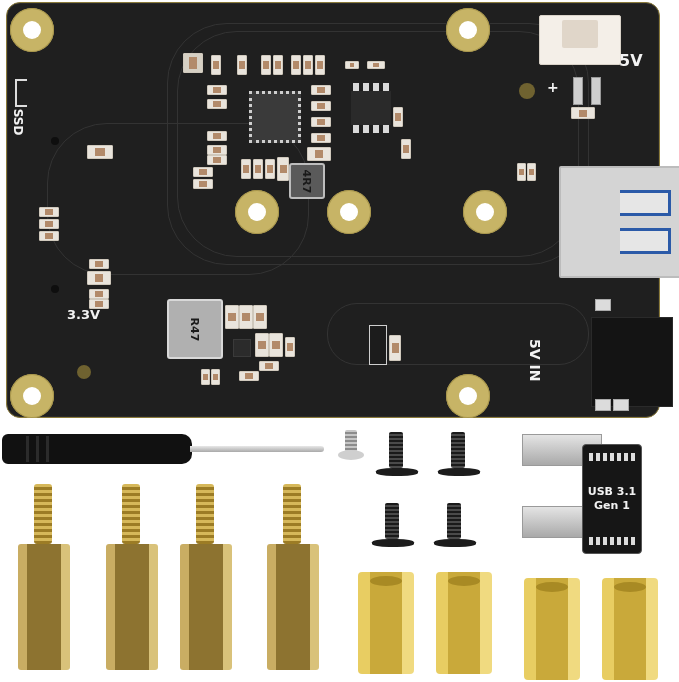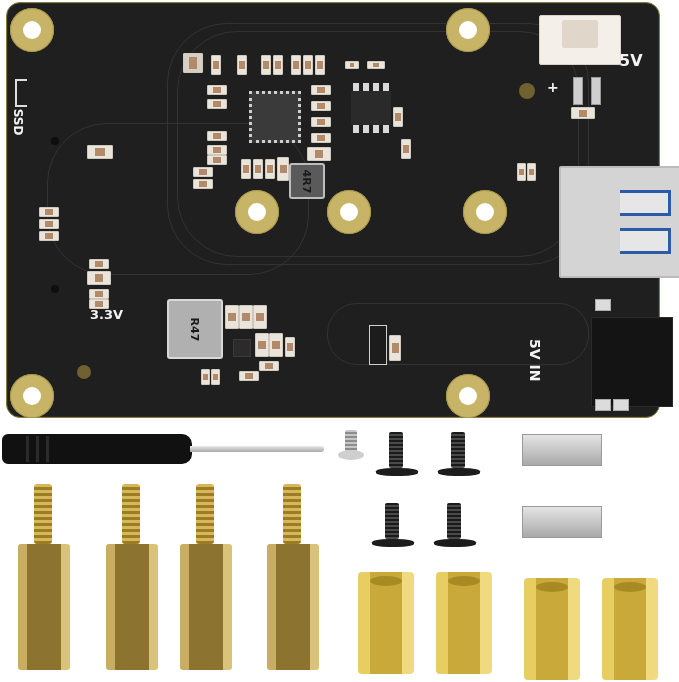--- a/index.html
+++ b/index.html
@@ -134,21 +134,21 @@
   <div class="abs smd" style="left:360px;top:58px;width:16px;height:6px;"></div>
   <div class="abs smd v" style="left:394px;top:136px;width:8px;height:18px;"></div>
   <div class="abs smd v" style="left:386px;top:104px;width:8px;height:18px;"></div>
   <div class="abs smd v" style="left:510px;top:160px;width:7px;height:16px;"></div>
   <div class="abs smd v" style="left:520px;top:160px;width:7px;height:16px;"></div>
 
   <div class="abs smd" style="left:82px;top:256px;width:18px;height:8px;"></div>
   <div class="abs smd" style="left:80px;top:268px;width:22px;height:12px;"></div>
   <div class="abs smd" style="left:82px;top:286px;width:18px;height:8px;"></div>
   <div class="abs smd" style="left:82px;top:296px;width:18px;height:8px;"></div>
-  <div class="abs silk" style="left:83px;top:304px;font-size:13px;">3.3V</div>
+  <div class="abs silk" style="left:60px;top:304px;font-size:13px;">3.3V</div>
   <div class="abs" style="left:70px;top:362px;width:14px;height:14px;border-radius:50%;background:#6f6230;"></div>
   <div class="abs via" style="left:44px;top:282px;width:8px;height:8px;"></div>
   <div class="abs via" style="left:44px;top:134px;width:8px;height:8px;"></div>
 
   <div class="abs smd v" style="left:218px;top:302px;width:12px;height:22px;"></div>
   <div class="abs smd v" style="left:232px;top:302px;width:12px;height:22px;"></div>
   <div class="abs smd v" style="left:246px;top:302px;width:12px;height:22px;"></div>
   <div class="abs smd v" style="left:248px;top:330px;width:12px;height:22px;"></div>
   <div class="abs smd v" style="left:262px;top:330px;width:12px;height:22px;"></div>
   <div class="abs smd v" style="left:278px;top:334px;width:8px;height:18px;"></div>
@@ -206,20 +206,26 @@
     <div class="head"></div>
   </div>
 <div class="abs screw-black" style="left:434px;top:503px;width:42px;height:46px;">
     <div class="thread"></div>
     <div class="head"></div>
   </div>
 
 <div class="abs usb-bridge">
   <div class="prong" style="top:0;"></div>
   <div class="prong" style="top:72px;"></div>
+  <div class="card">
+    <div class="dots" style="top:8px;"></div>
+    <div class="line">USB 3.1</div>
+    <div class="line">Gen 1</div>
+    <div class="dots" style="bottom:8px;"></div>
+  </div>
 </div>
 
 <div class="abs standoff-m" style="left:18px;top:484px;width:52px;height:186px;">
     <div class="thread"></div>
     <div class="hex"></div>
   </div>
 <div class="abs standoff-m" style="left:106px;top:484px;width:52px;height:186px;">
     <div class="thread"></div>
     <div class="hex"></div>
   </div>

